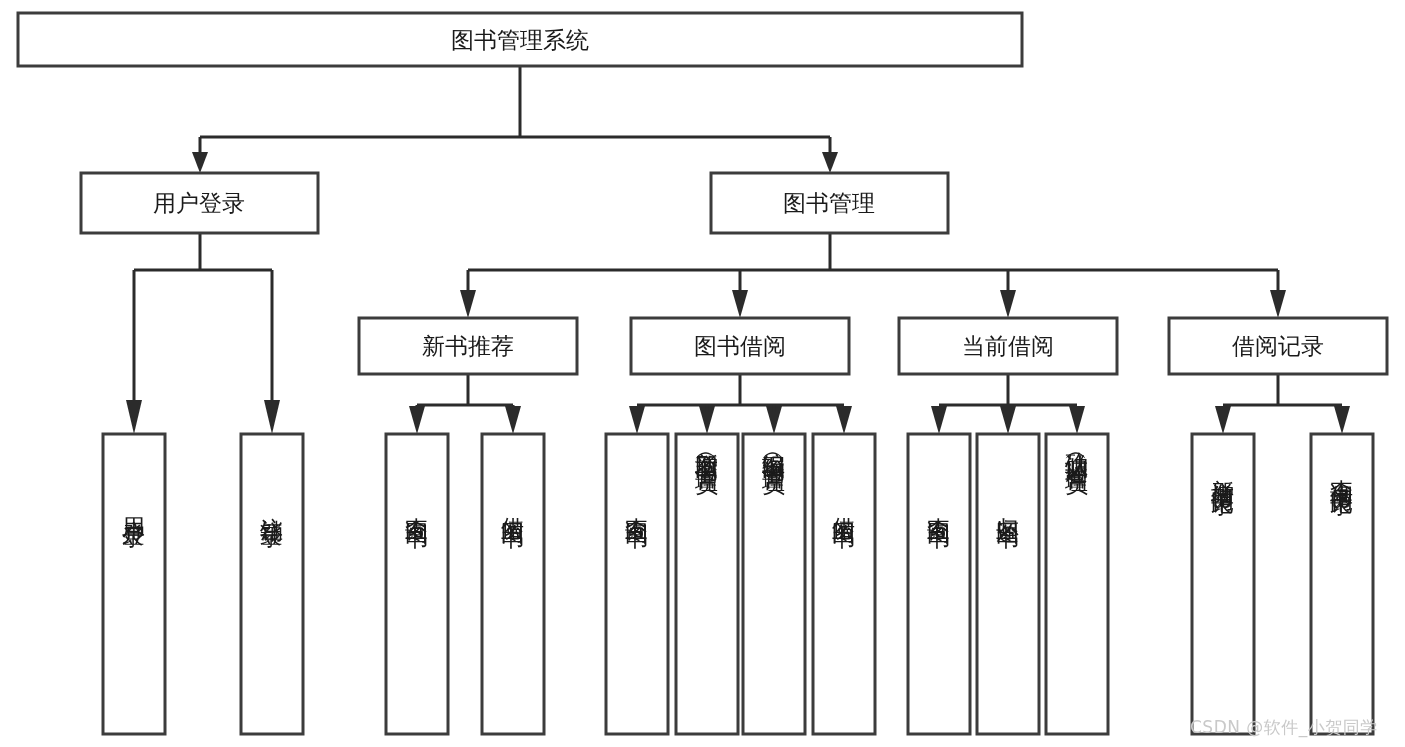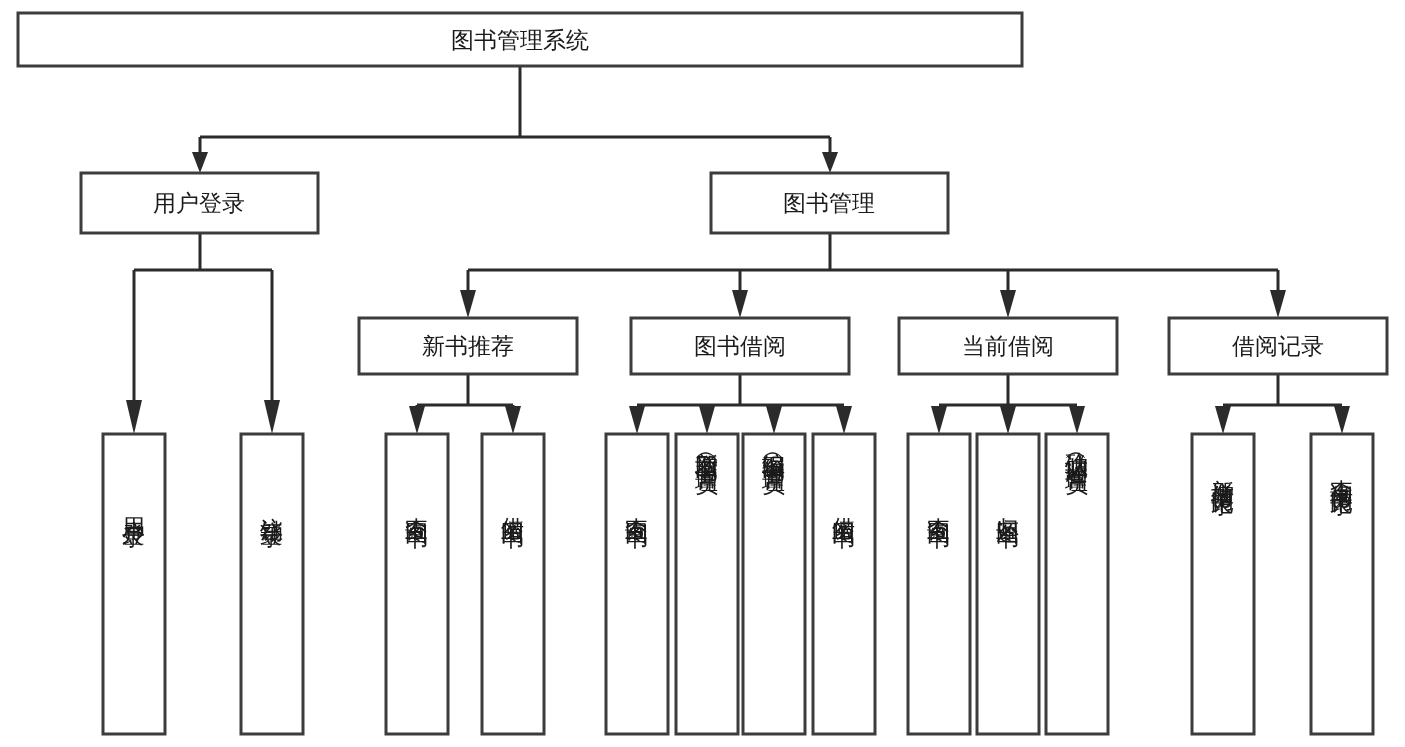--- a/index.html
+++ b/index.html
@@ -158,14 +158,15 @@
       <rect class="node-rect" x="1192" y="434" width="62" height="300"></rect>
       <text class="v-label" x="1223" y="470">新增借阅记录</text>
     </g>
     <g>
       <rect class="node-rect" x="1311" y="434" width="62" height="300"></rect>
       <text class="v-label" x="1342" y="470">查询借阅记录</text>
     </g>
 
   </svg>
 
+  <div class="watermark" style="left:1190px; top:716px;">CSDN @软件_小贺同学</div>
 
 </div>
 
 </body></html>

